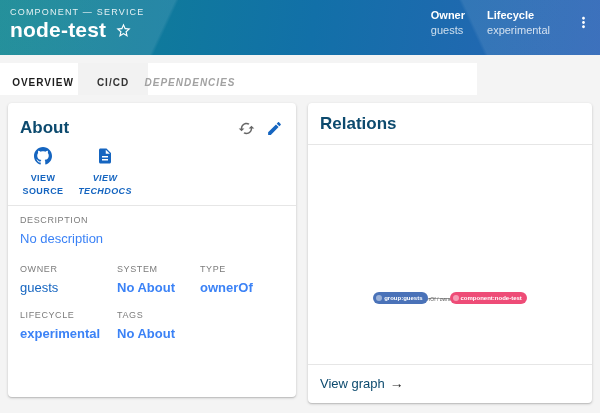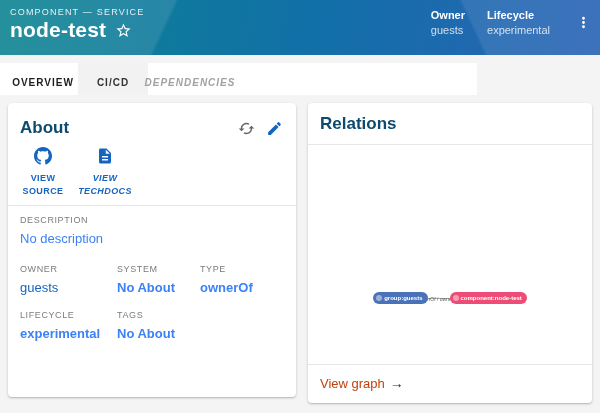--- a/index.html
+++ b/index.html
@@ -96,21 +96,21 @@
     white-space:nowrap; position:relative; z-index:2; cursor:pointer;
   }
   .node-dot { width:6px; height:6px; border-radius:50%; background:rgba(255,255,255,0.45); flex:0 0 auto; }
   .edge { width:22px; border-top:1px solid #a8a8a8; position:relative; z-index:1; }
   .edge-label {
     position:absolute; left:50%; top:-3px; transform:translateX(-50%);
     font-size:5px; color:#5a5a5a; white-space:nowrap; z-index:1;
   }
   .rel-footer { position:absolute; left:0; right:0; bottom:0; }
   .rel-footer-inner { padding:10px 12px 12px 12px; display:flex; align-items:center; gap:5px; cursor:pointer; }
-  .view-graph { font-size:13px; color:#c2410c; }
+  .view-graph { font-size:13px; color:#0c4a6e; }
   .arrow { font-size:14px; color:#1c1c1c; }
 </style>
 </head>
 <body>
 
 <div class="header">
   <div class="breadcrumb">COMPONENT — SERVICE</div>
   <div class="title-row">
     <div class="page-title">node-test</div>
     <div class="star-btn">

